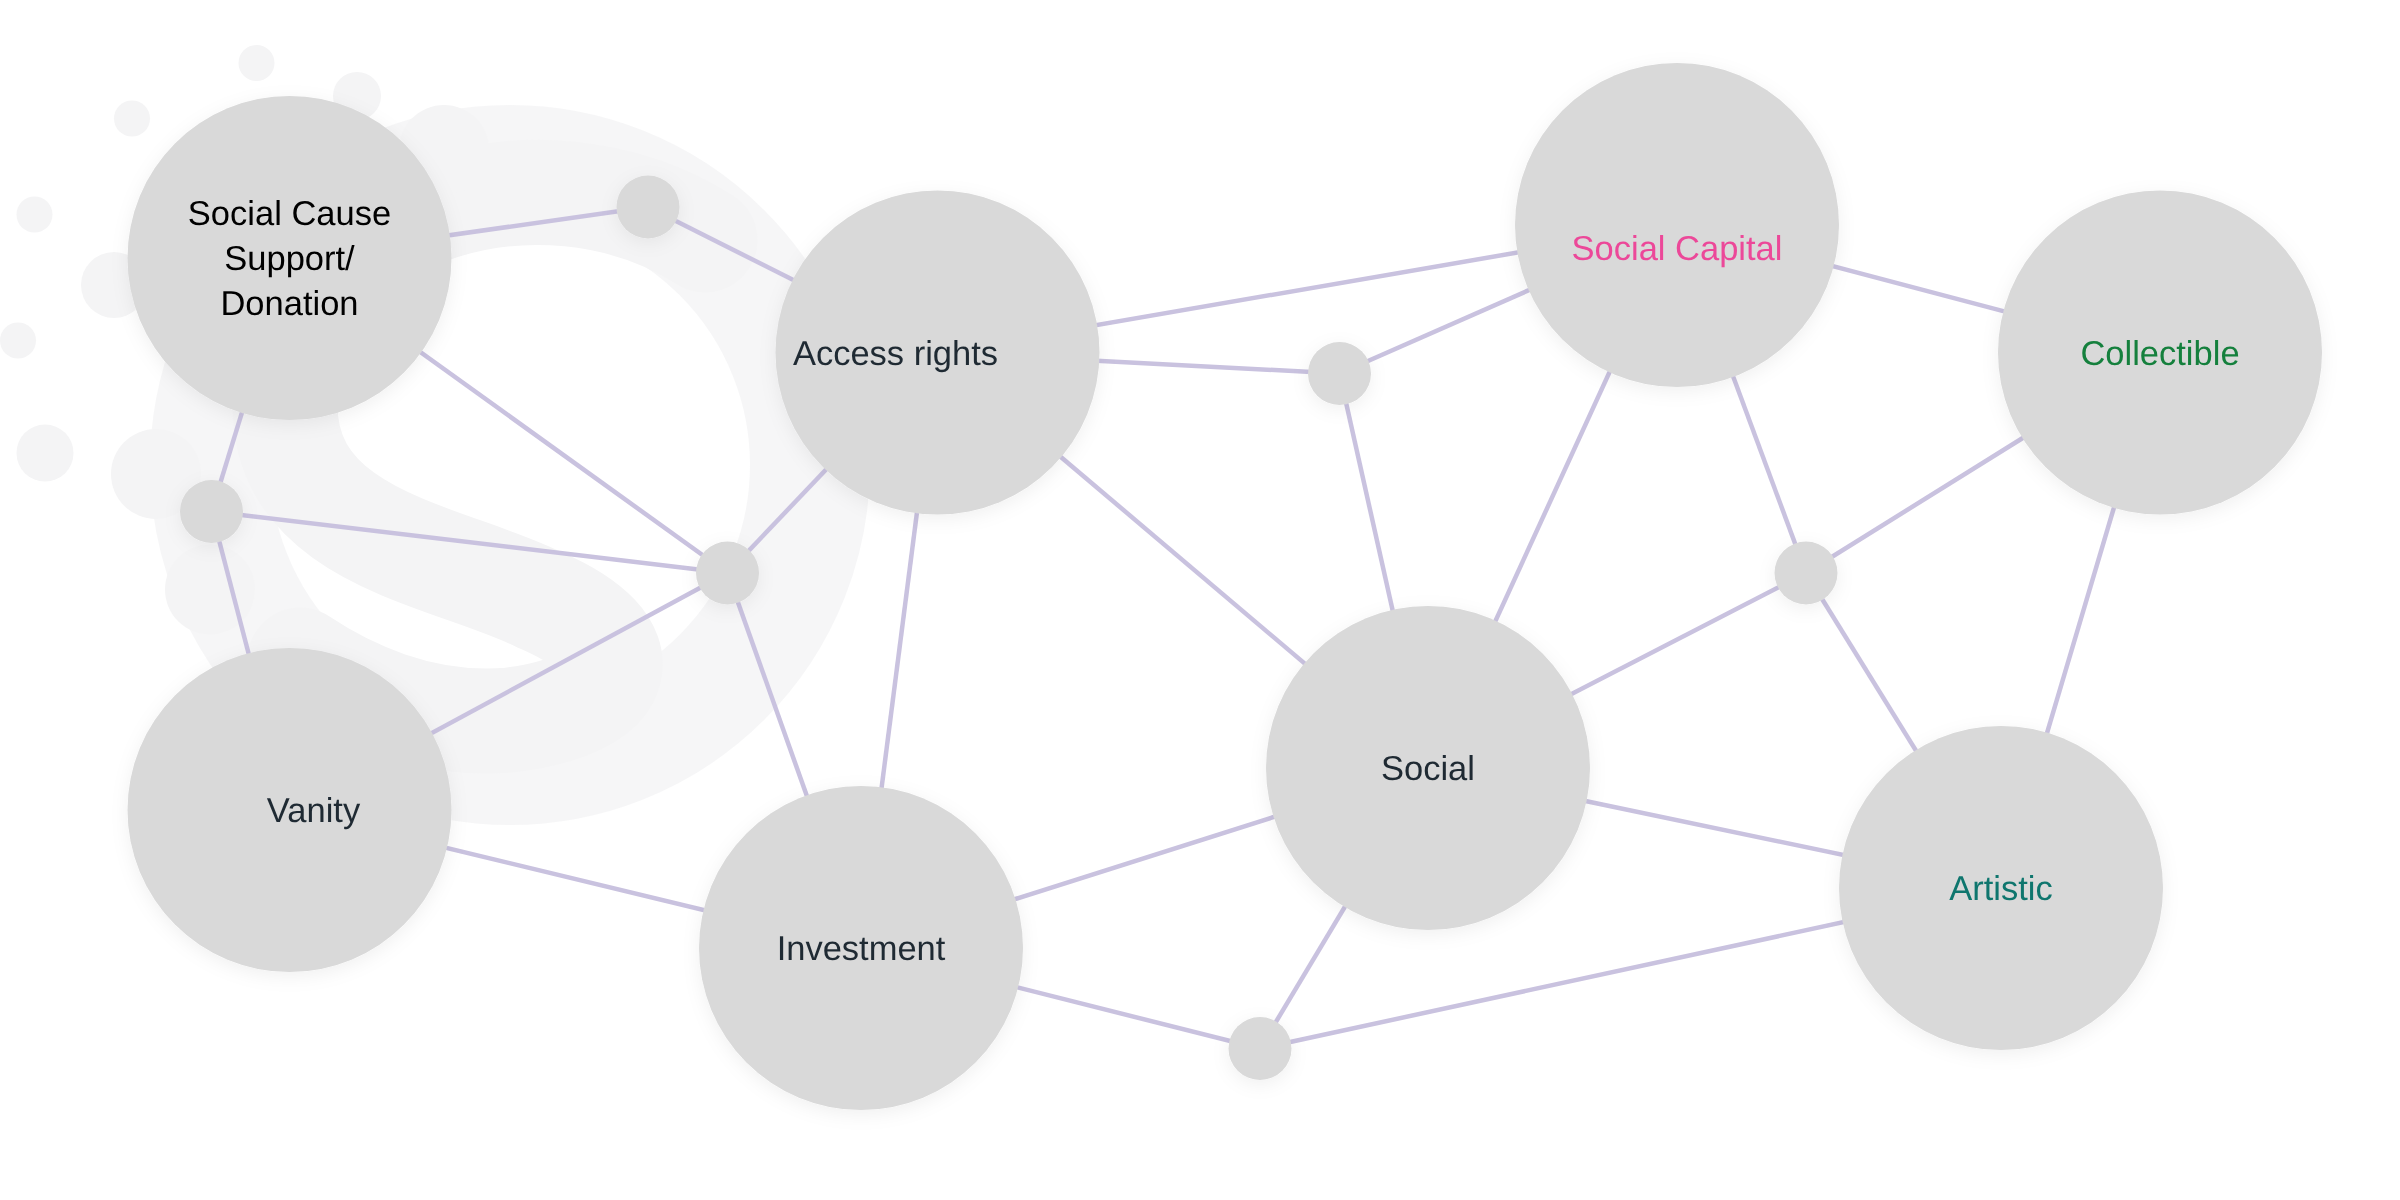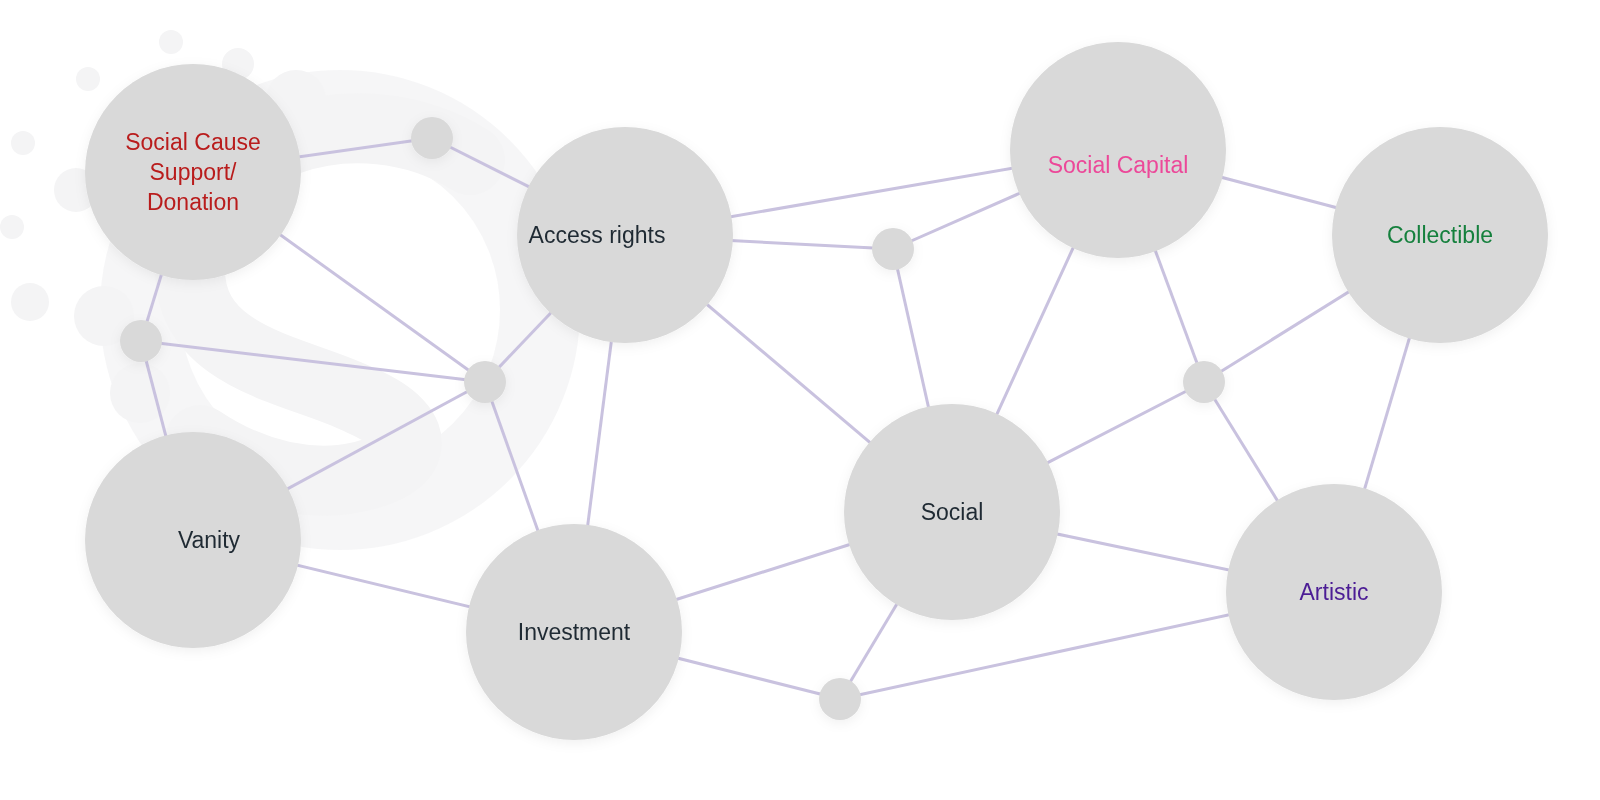--- a/index.html
+++ b/index.html
@@ -73,24 +73,24 @@
         <circle cx="1334" cy="592" r="108" fill="#d9d9d9" filter="url(#shadow)"></circle>
         <circle cx="432" cy="138" r="21" fill="#d9d9d9" filter="url(#shadow)"></circle>
         <circle cx="141" cy="341" r="21" fill="#d9d9d9" filter="url(#shadow)"></circle>
         <circle cx="485" cy="382" r="21" fill="#d9d9d9" filter="url(#shadow)"></circle>
         <circle cx="893" cy="249" r="21" fill="#d9d9d9" filter="url(#shadow)"></circle>
         <circle cx="1204" cy="382" r="21" fill="#d9d9d9" filter="url(#shadow)"></circle>
         <circle cx="840" cy="699" r="21" fill="#d9d9d9" filter="url(#shadow)"></circle>
       </g>
   </svg>
   <div id="labels">
-      <div class="node-label" style="left: 193px; top: 172px; color: #b91c1c;">Social Cause
+      <div class="node-label" style="left: 193px; top: 172px; color: #000000;">Social Cause
 Support/
 Donation</div>
       <div class="node-label" style="left: 597px; top: 235px; color: rgb(31, 42, 51);">Access rights</div>
       <div class="node-label" style="left: 1118px; top: 165px; color: #ec4899;">Social Capital</div>
       <div class="node-label" style="left: 1440px; top: 235px; color: #15803d;">Collectible</div>
       <div class="node-label" style="left: 193px; top: 540px; color: rgb(31, 42, 51); margin-left: 16px;">Vanity</div>
       <div class="node-label" style="left: 574px; top: 632px; color: rgb(31, 42, 51);">Investment</div>
       <div class="node-label" style="left: 952px; top: 512px; color: rgb(31, 42, 51);">Social</div>
-      <div class="node-label" style="left: 1334px; top: 592px; color: #4c1d95;">Artistic</div>
+      <div class="node-label" style="left: 1334px; top: 592px; color: #0f766e;">Artistic</div>
     </div>
 </div>
 
 </body></html>

